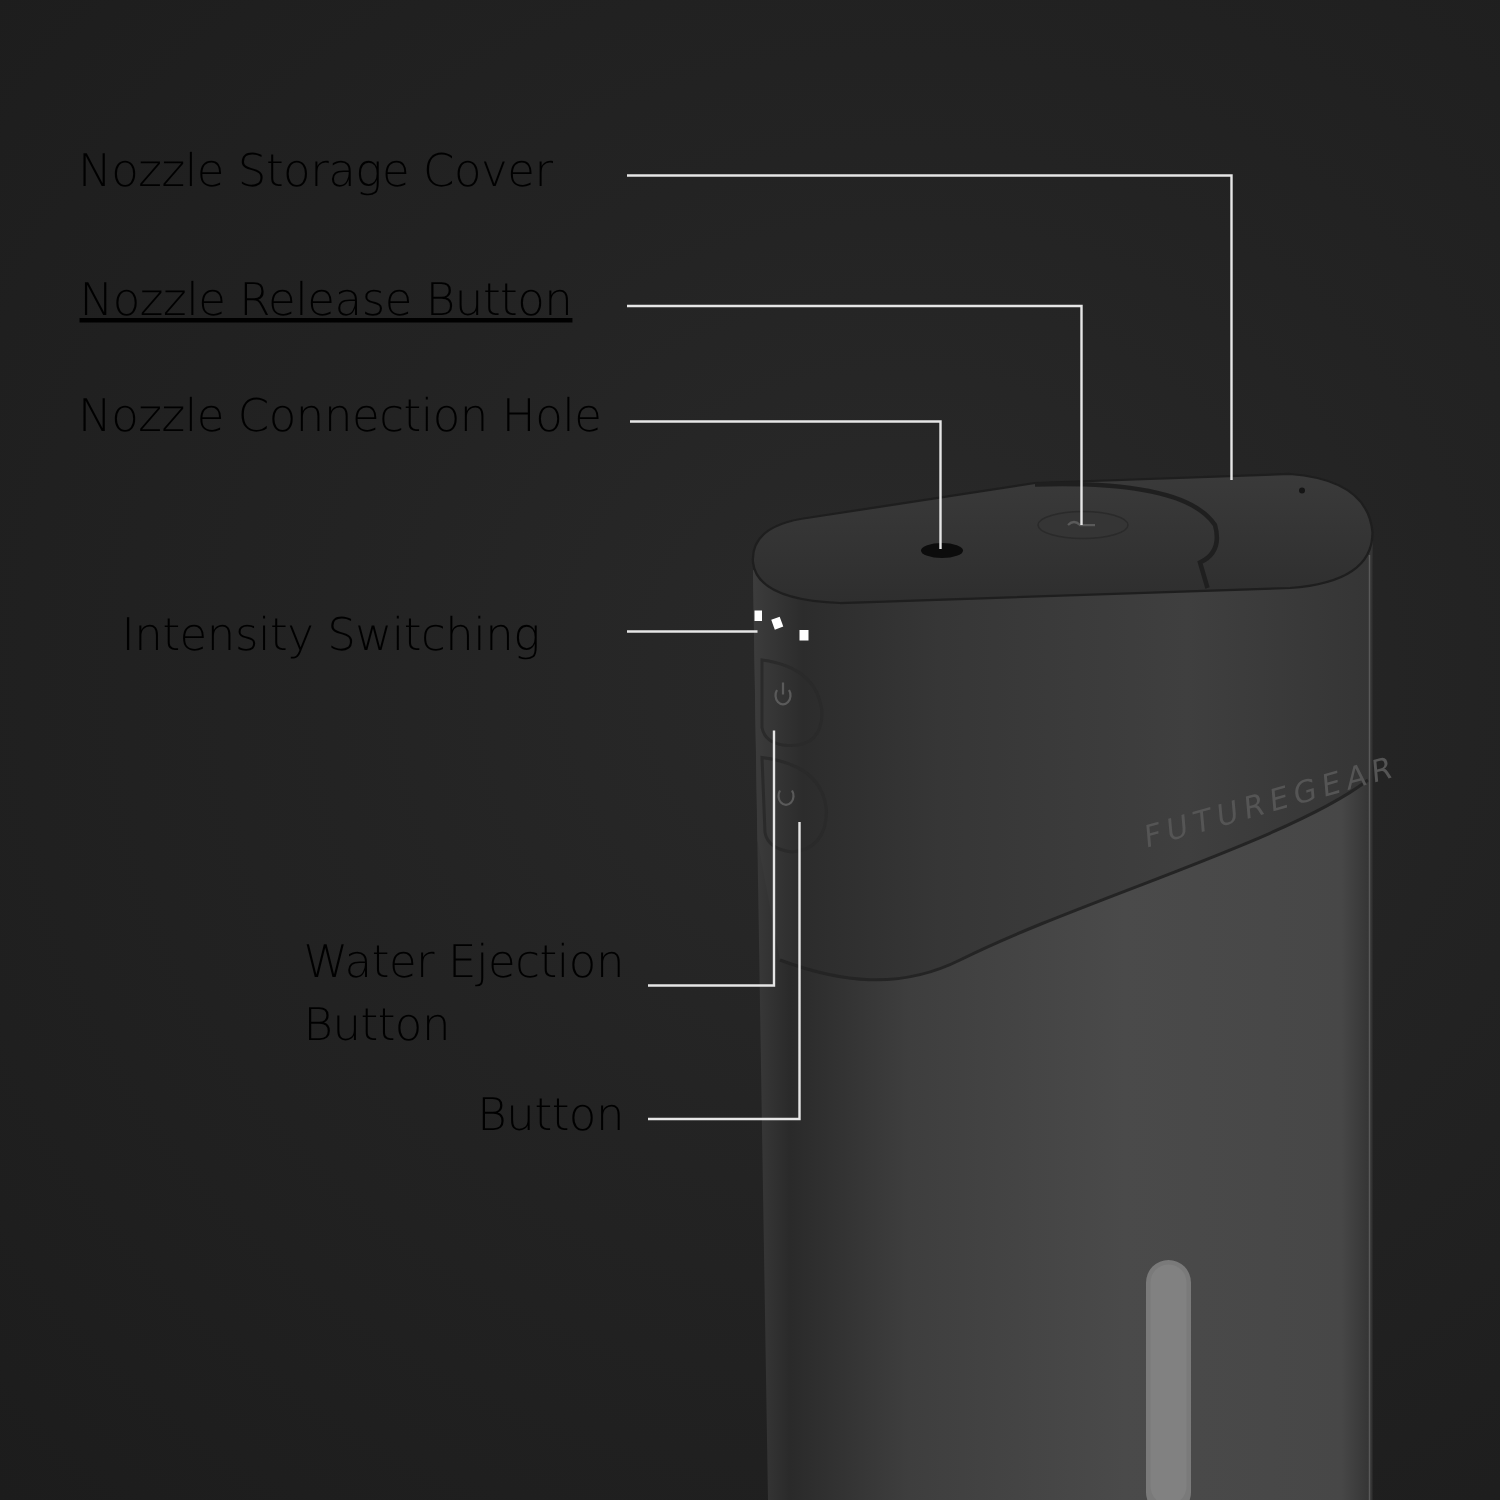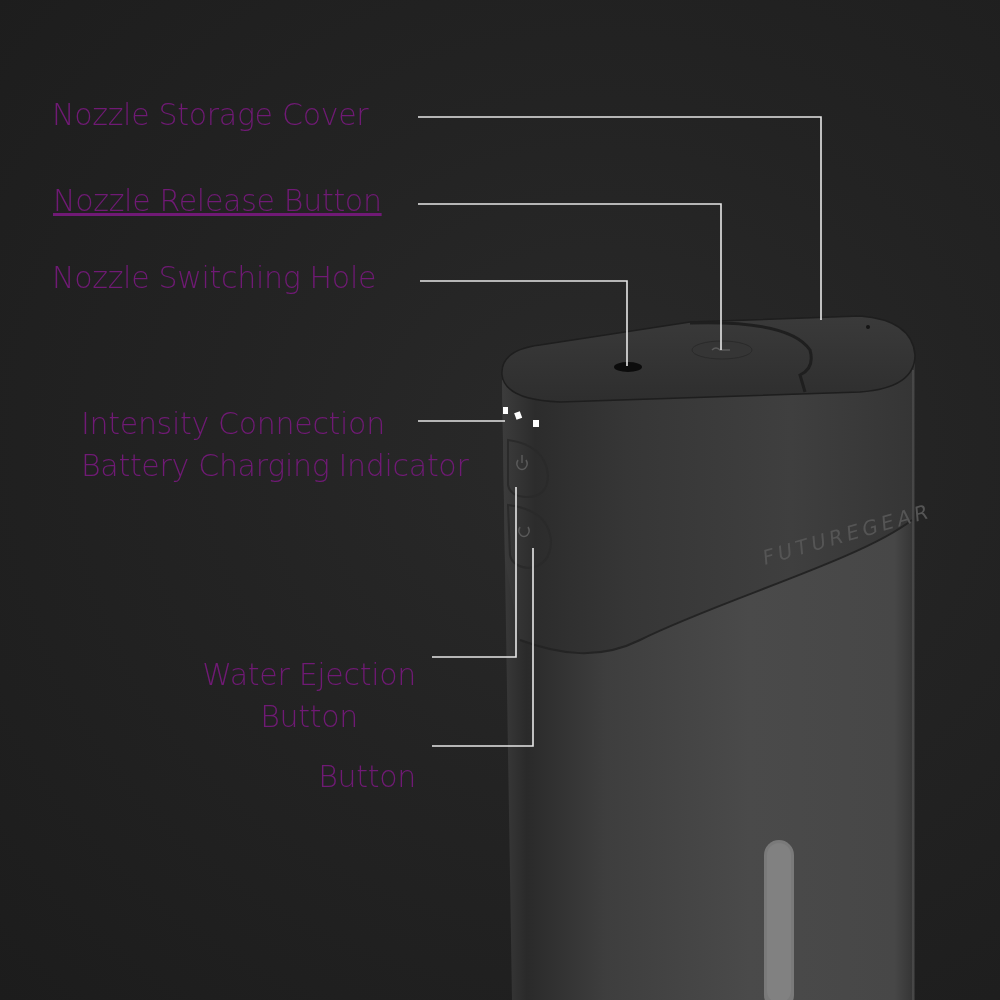--- a/index.html
+++ b/index.html
@@ -2,24 +2,24 @@
 <html><head>
 <meta charset="utf-8">
 <style>
   html, body { margin: 0; padding: 0; }
   body {
     width: 1000px; height: 1000px; overflow: hidden; position: relative;
     background: radial-gradient(ellipse at 60% 45%, #2a2a2a 0%, #232323 45%, #1c1c1c 100%);
     font-family: "DejaVu Sans", "Liberation Sans", sans-serif;
   }
   .label {
-    position: absolute; color: #701a75; font-size: 30px; line-height: 42px;
+    position: absolute; color: #000000; font-size: 30px; line-height: 42px;
     letter-spacing: -0.3px; white-space: nowrap; font-weight: 300;
   }
-  .label.right { text-align: center; margin-top: 33px; }
+  .label.right { text-align: left; }
   .label div { display: block; }
   svg.overlay { position: absolute; left: 0; top: 0; }
 </style>
 </head>
 <body>
 
 <svg class="overlay" width="1000" height="1000" viewBox="0 0 1000 1000">
   <defs>
     <linearGradient id="bodyGrad" x1="0" y1="0" x2="1" y2="0">
       <stop offset="0" stop-color="#3a3a3a"></stop>
@@ -86,25 +86,24 @@
   </g>
 </svg>
 
 <div class="label" style="left:52px; top:94px;">
   <div>Nozzle Storage Cover</div>
 </div>
 <div class="label" style="left:53px; top:180px;text-decoration:underline;">
   <div>Nozzle Release Button</div>
 </div>
 <div class="label" style="left:52px; top:257px;">
-  <div>Nozzle Switching Hole</div>
+  <div>Nozzle Connection Hole</div>
 </div>
 <div class="label" style="left:81px; top:403px;">
-  <div>Intensity Connection</div>
-  <div>Battery Charging Indicator</div>
+  <div>Intensity Switching</div>
 </div>
 <div class="label right" style="right:584px; top:621px;">
   <div>Water Ejection</div>
   <div>Button</div>
 </div>
 <div class="label right" style="right:584px; top:723px;">
   <div>Button</div>
 </div>
 
 </body></html>

